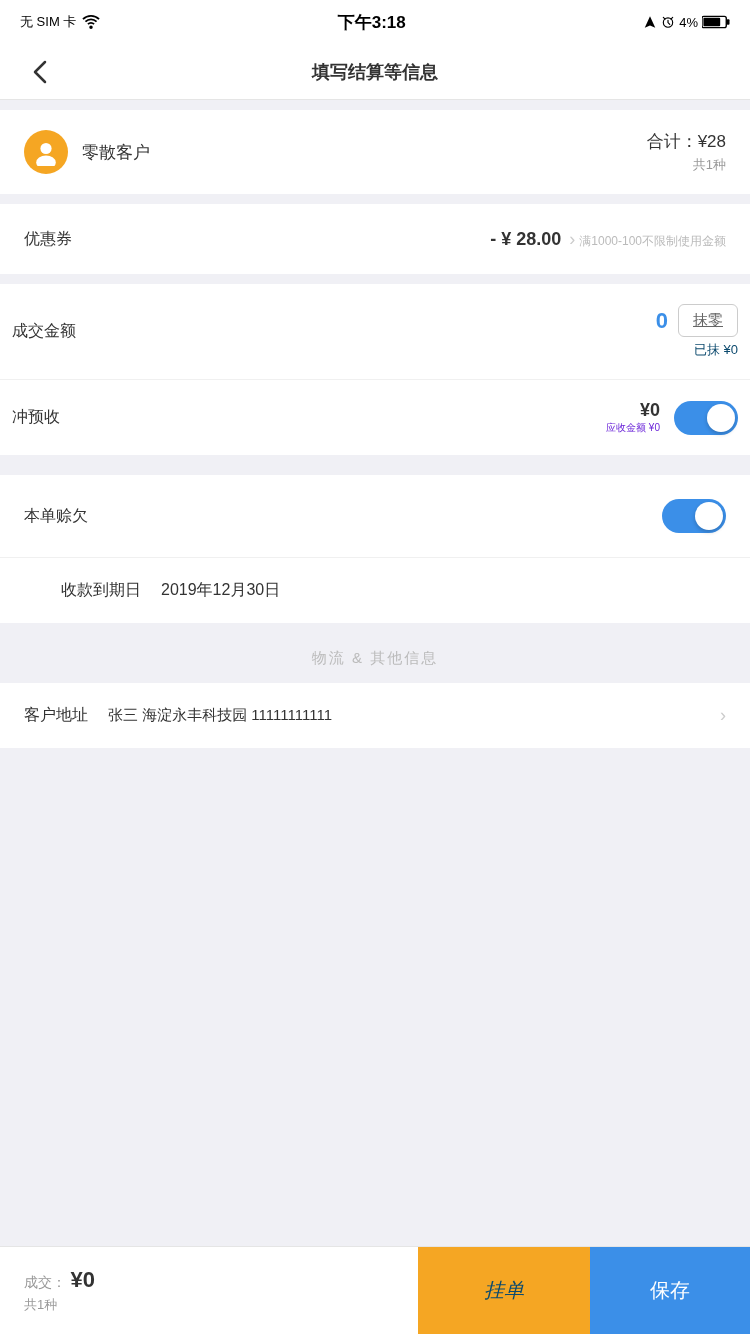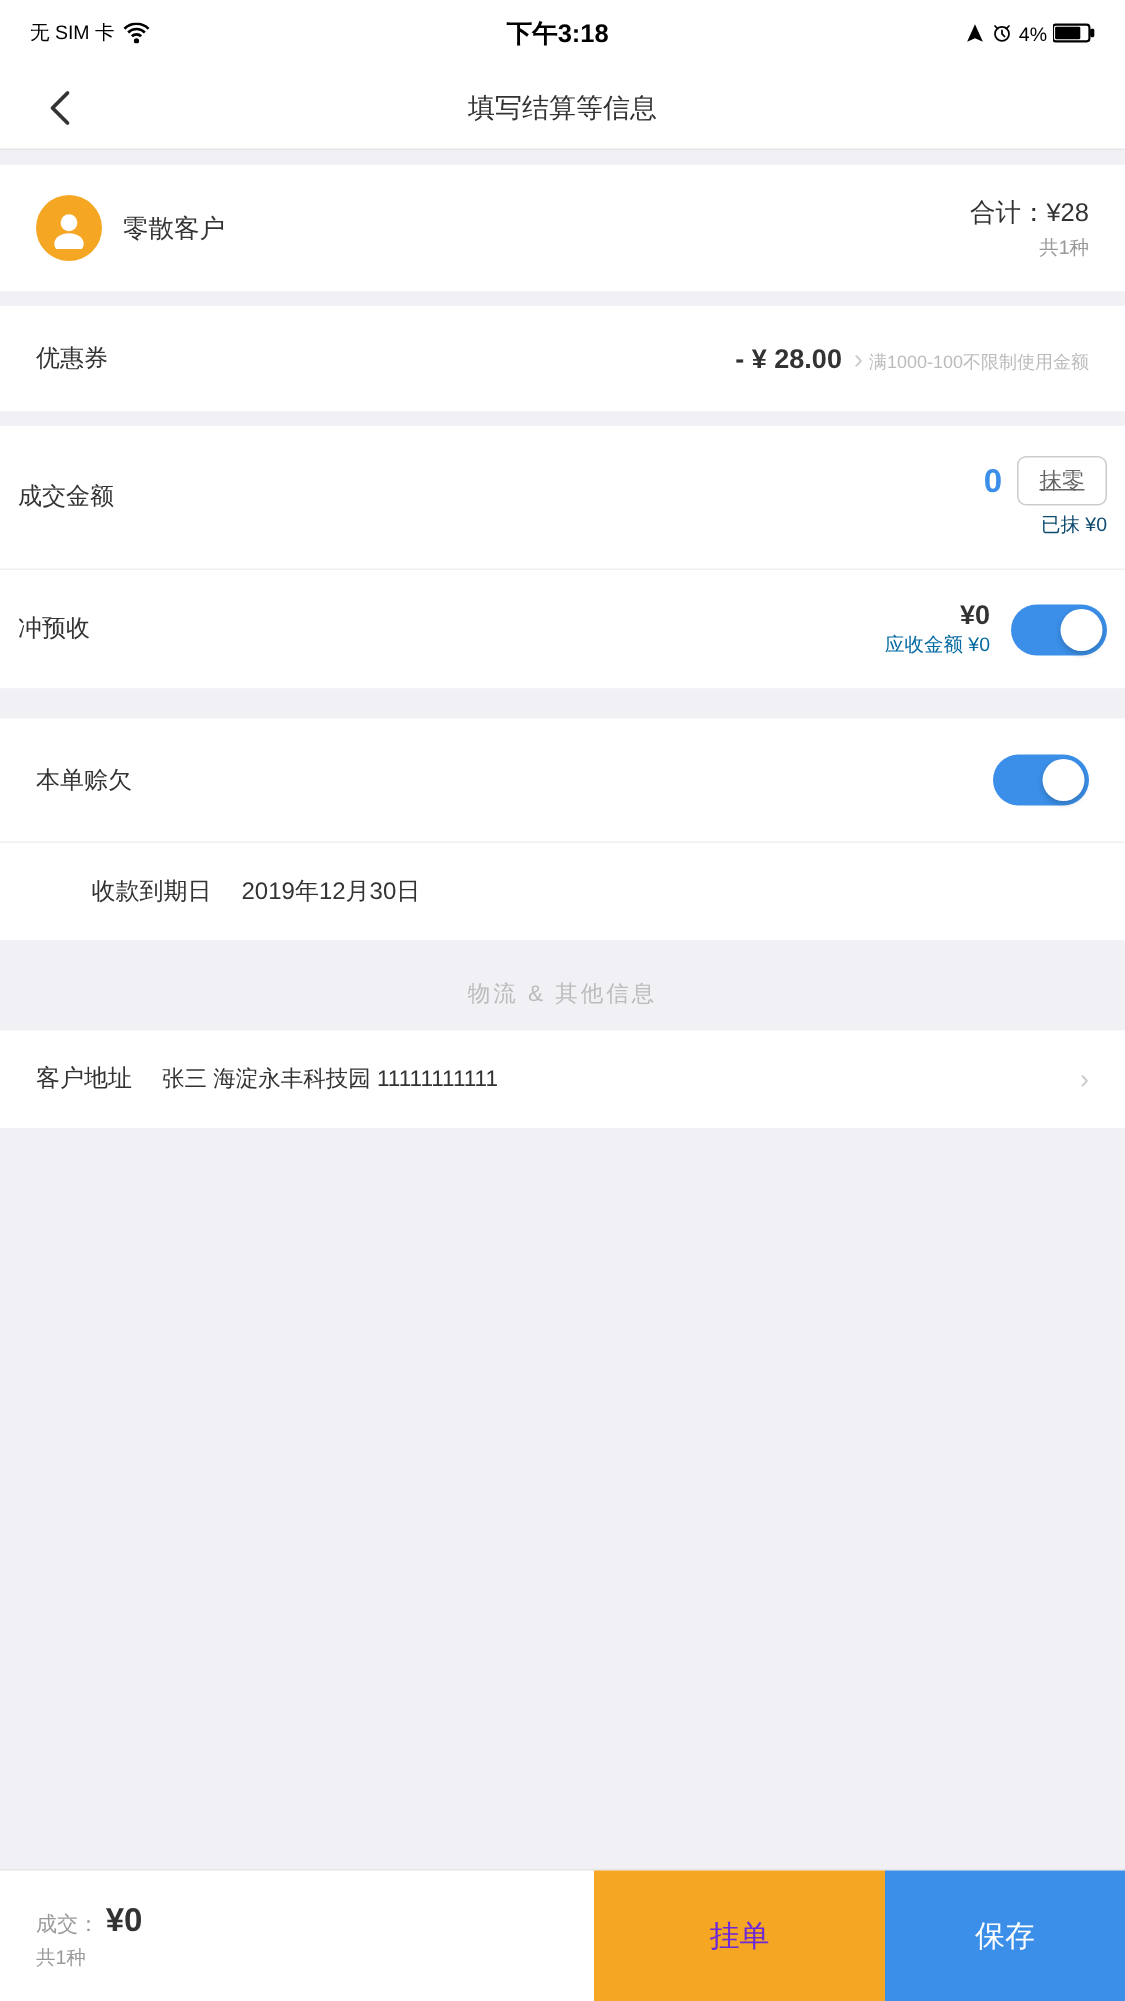--- a/index.html
+++ b/index.html
@@ -42,21 +42,21 @@
       height: 40px;
       display: flex;
       align-items: center;
       justify-content: center;
       cursor: pointer;
     }
     .nav-title {
       flex: 1;
       text-align: center;
       font-size: 18px;
-      font-weight: 400;
+      font-weight: 700;
       color: #333;
       margin-right: 40px;
     }
 
     
     .content {
       padding-bottom: 90px;
     }
 
     
@@ -225,22 +225,22 @@
     }
     .pre-receive-values {
       text-align: right;
     }
     .pre-receive-amount {
       font-size: 18px;
       font-weight: 600;
       color: #333;
     }
     .pre-receive-sub {
-      font-size: 13px;
-      color: #0369a1;
+      font-size: 10px;
+      color: #6d28d9;
     }
 
     
     .debt-section {
       background: #fff;
       margin-top: 10px;
     }
     .debt-row {
       display: flex;
       align-items: center;
@@ -340,30 +340,31 @@
       font-size: 13px;
       color: #999;
       margin-top: 3px;
     }
     .bottom-btns {
       display: flex;
       height: 100%;
     }
     .btn-hang {
       background: #f5a623;
-      color: #6d28d9;
+      color: #0c4a6e;
       font-size: 20px;
       font-weight: 500;
-      width: 194px;
+      width: 172px;
       height: 100%;
       border: none;
       cursor: pointer;
       display: flex;
       align-items: center;
       justify-content: center;
+      font-style: italic;
     }
     .btn-save {
       background: #3b8fe8;
       color: #fff;
       font-size: 20px;
       font-weight: 500;
       width: 160px;
       height: 100%;
       border: none;
       cursor: pointer;

